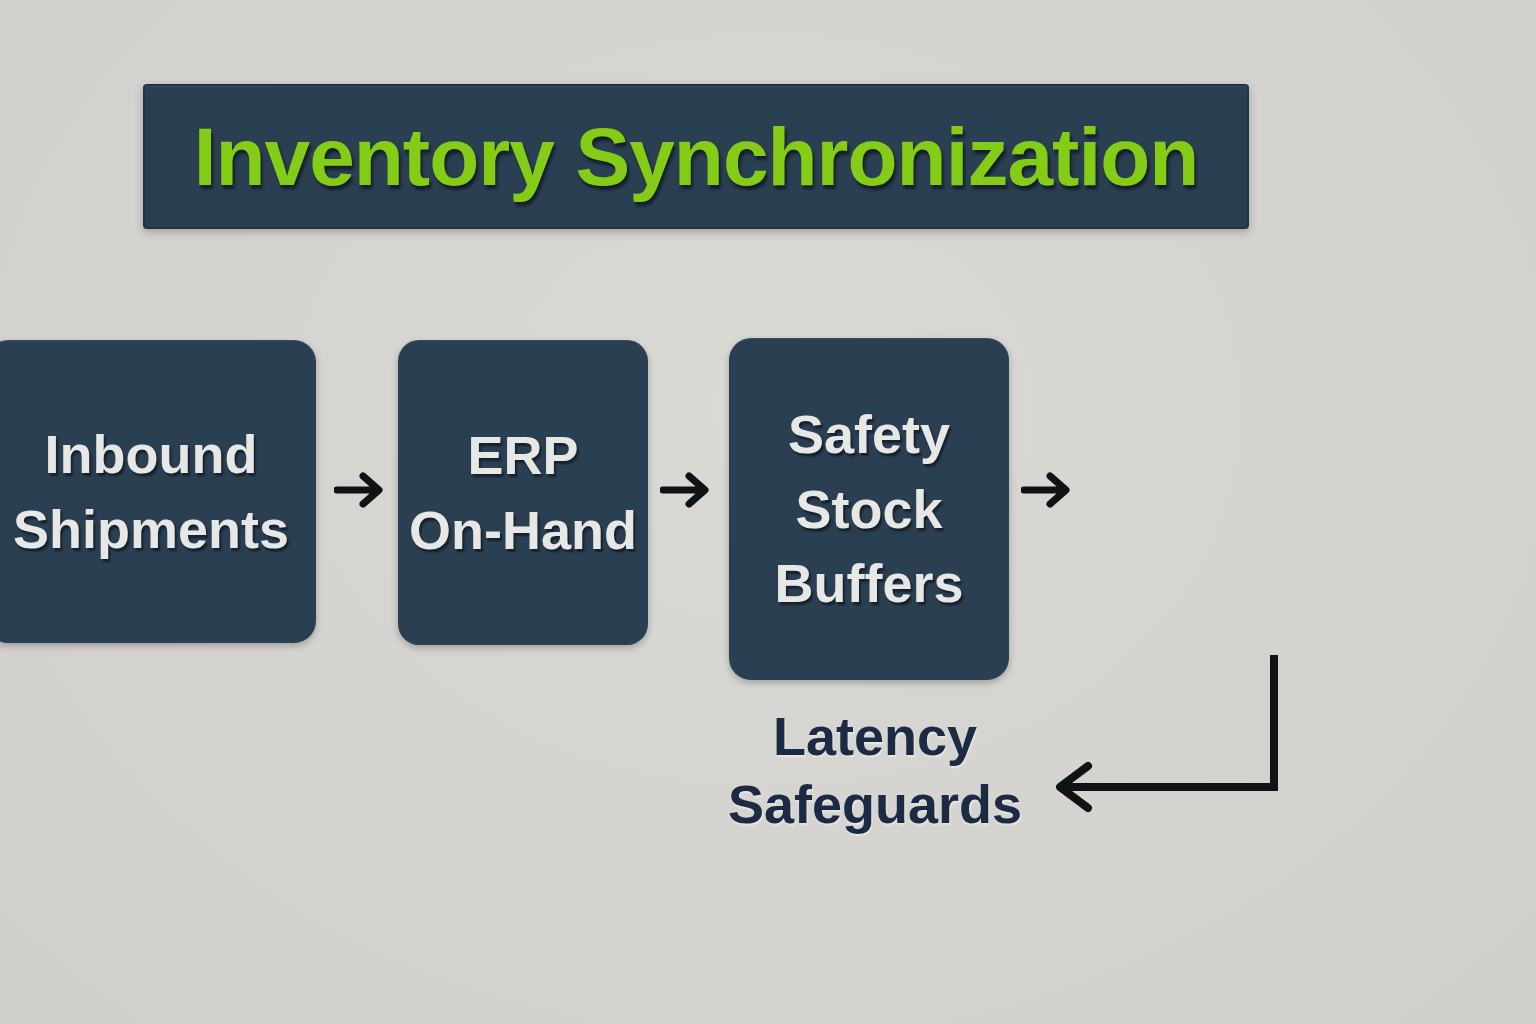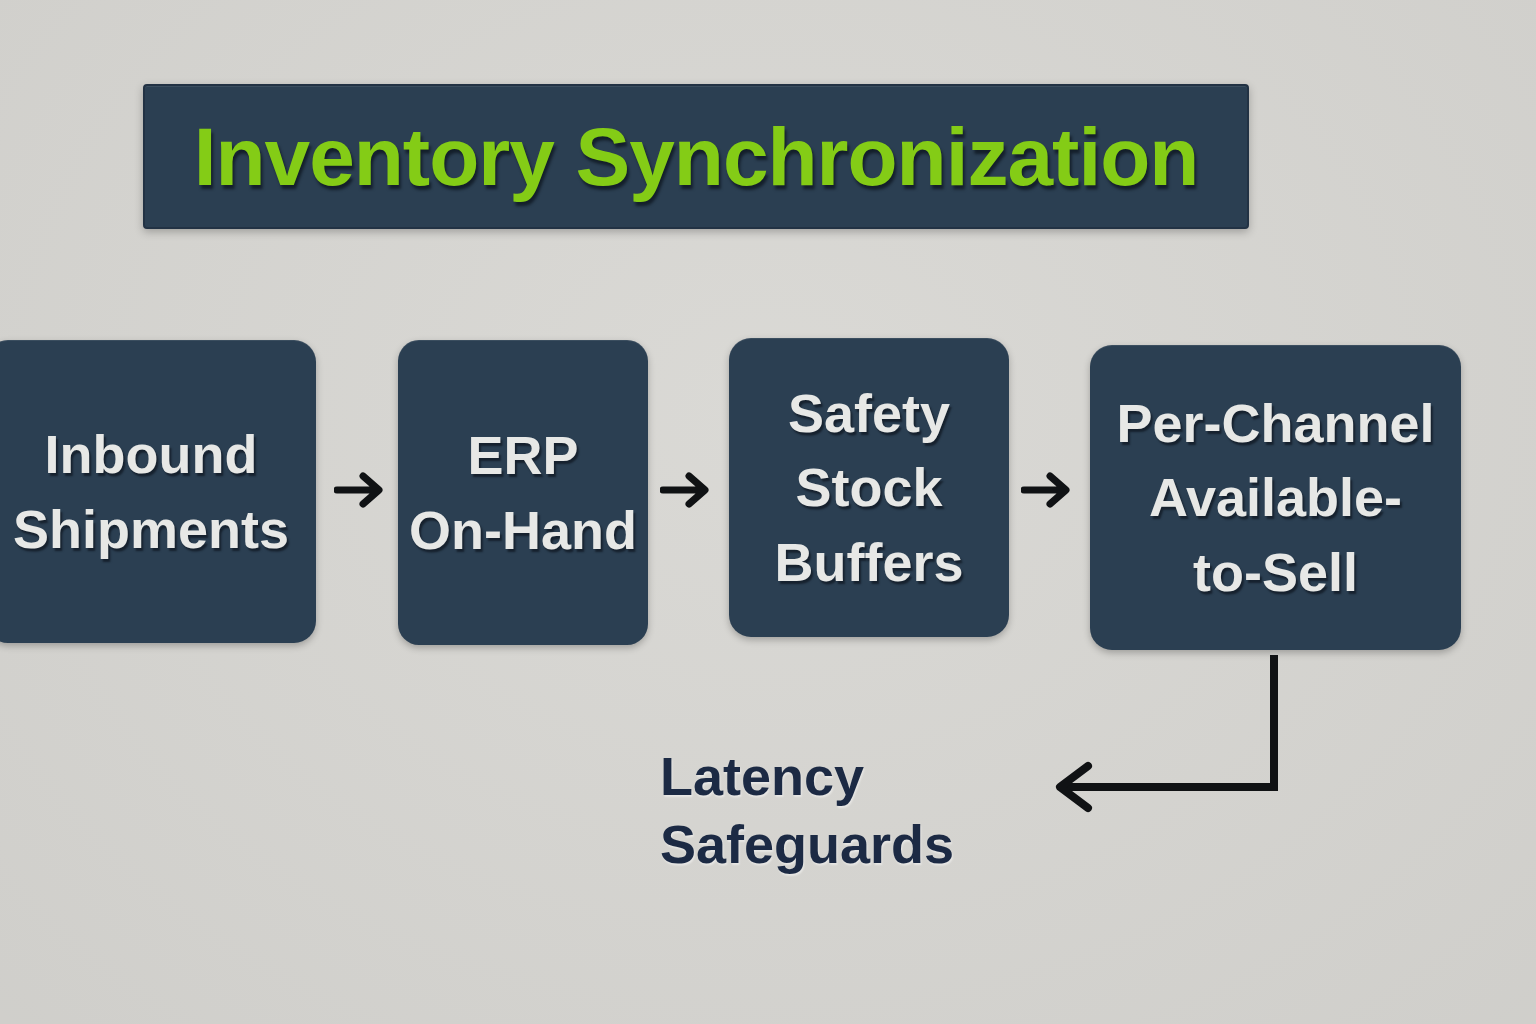--- a/index.html
+++ b/index.html
@@ -45,21 +45,21 @@
     font-size: 54px;
     font-weight: 700;
     line-height: 1.38;
     color: #e7e8e6;
     text-align: center;
     text-shadow: 2px 3px 2px rgba(5,10,16,0.55);
     white-space: pre-line;
   }
   .node-inbound   { left: -14px;  top: 340px; width: 330px; height: 303px; }
   .node-erp       { left: 398px;  top: 340px; width: 250px; height: 305px; border-radius: 21px; }
-  .node-safety    { left: 729px;  top: 338px; width: 280px; height: 299px; }
+  .node-safety    { left: 729px;  top: 338px; width: 280px; height: 342px; }
   .node-ats       { left: 1090px; top: 345px; width: 371px; height: 305px; }
 
   .flow-arrow { position: absolute; top: 468px; width: 58px; height: 44px; }
   .flow-arrow-1 { left: 334px; }
   .flow-arrow-2 { left: 660px; }
   .flow-arrow-3 { left: 1021px; }
   .flow-arrow path {
     stroke: #101214; stroke-width: 7; fill: none;
     stroke-linecap: round; stroke-linejoin: round;
   }
@@ -70,28 +70,27 @@
     stroke-linecap: butt; stroke-linejoin: miter;
   }
   .elbow-arrow .head {
     stroke: #101214; stroke-width: 8; fill: none;
     stroke-linecap: round; stroke-linejoin: round;
   }
 
   .annotation {
     position: absolute;
     left: 660px; top: 702px; width: 430px;
-    text-align: left;
+    text-align: center;
     font-size: 54px;
     font-weight: 700;
     line-height: 1.26;
     color: #1c2a44;
     white-space: pre-line;
     text-shadow: 1px 2px 2px rgba(255,255,255,0.45);
-    margin-top: 40px;
   }
 </style>
 </head>
 <body>
 
 <div class="stage">
 
   <div class="title-banner">
     <span class="title-text">Inventory Synchronization</span>
   </div>
@@ -117,25 +116,20 @@
   <div class="node node-safety">
     <span class="node-label">Safety
 Stock
 Buffers</span>
   </div>
 
   <svg class="flow-arrow flow-arrow-3" viewBox="0 0 58 44" aria-hidden="true">
     <path d="M3 22 H40 M29 8 L45 22 L29 36"></path>
   </svg>
 
-  <div class="node node-ats">
-    <span class="node-label">Per-Channel
-Available-
-to-Sell</span>
-  </div>
 
   <svg class="elbow-arrow" viewBox="0 0 250 170" aria-hidden="true">
     <path class="shaft" d="M234 7 V139 H26"></path>
     <path class="head" d="M48 118 L20 139 L48 160"></path>
   </svg>
 
   <div class="annotation">Latency
 Safeguards</div>
 
 </div>

